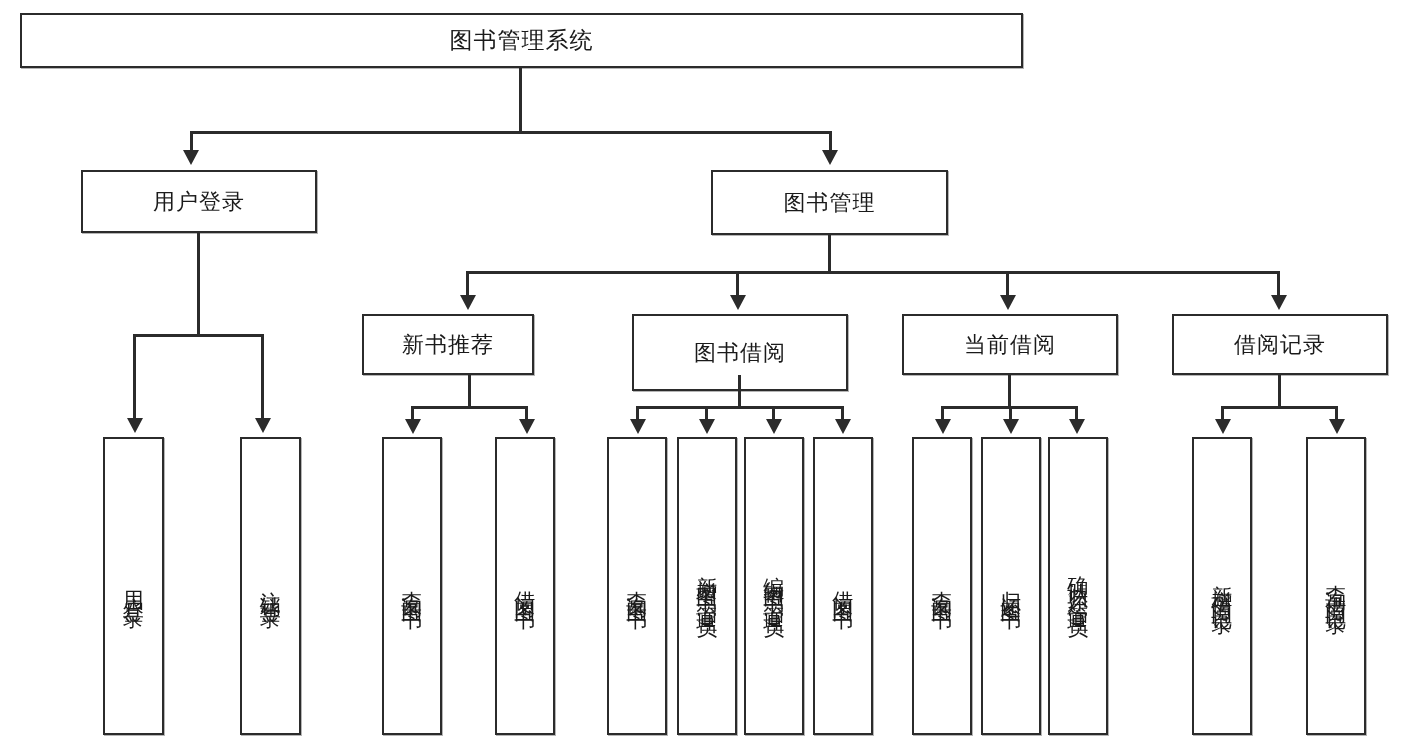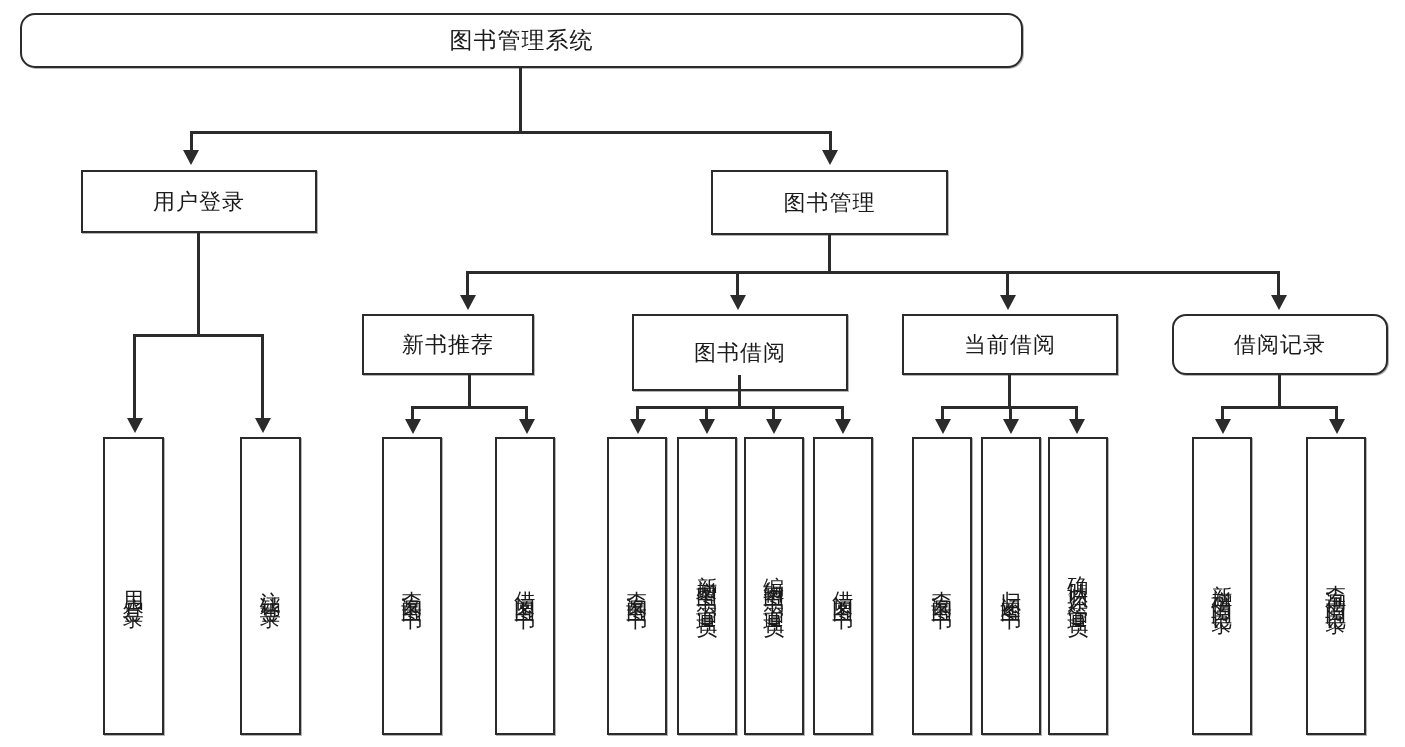--- a/index.html
+++ b/index.html
@@ -21,21 +21,21 @@
     align-items:center;
     justify-content:center;
     color:#1a1a1a;
     box-shadow:1px 1px 0 rgba(120,120,120,.55);
   }
   .node.h{            
     font-size:22px;
     letter-spacing:1px;
     line-height:1;
   }
-  .node.root{font-size:23px;border-radius:15px;}
+  .node.root{font-size:23px;}
   .node.v{            
     font-size:21px;
     align-items:center;
     justify-content:center;
     padding:4px 0;
   }
   .vtext{
     writing-mode:vertical-rl;
     text-orientation:upright;
     letter-spacing:6px;
@@ -111,21 +111,21 @@
 
   <div class="node h" style="left:362px;top:314px;width:172px;height:61px;">
     <span>新书推荐</span>
   </div>
   <div class="node h" style="left:632px;top:314px;width:216px;height:77px;">
     <span>图书借阅</span>
   </div>
   <div class="node h" style="left:902px;top:314px;width:216px;height:61px;">
     <span>当前借阅</span>
   </div>
-  <div class="node h" style="left:1172px;top:314px;width:216px;height:61px;border-radius:14px;">
+  <div class="node h" style="left:1172px;top:314px;width:216px;height:61px;">
     <span>借阅记录</span>
   </div>
 
   <div class="ln v" style="left:468px;top:375px;width:3px;height:33px;"></div>
   <div class="ln hr" style="left:411px;top:406px;width:117px;height:3px;"></div>
   <div class="ln v" style="left:411px;top:406px;width:3px;height:14px;"></div>
   <div class="arrow" style="left:405px;top:419px;"></div>
   <div class="ln v" style="left:525px;top:406px;width:3px;height:14px;"></div>
   <div class="arrow" style="left:519px;top:419px;"></div>
 

